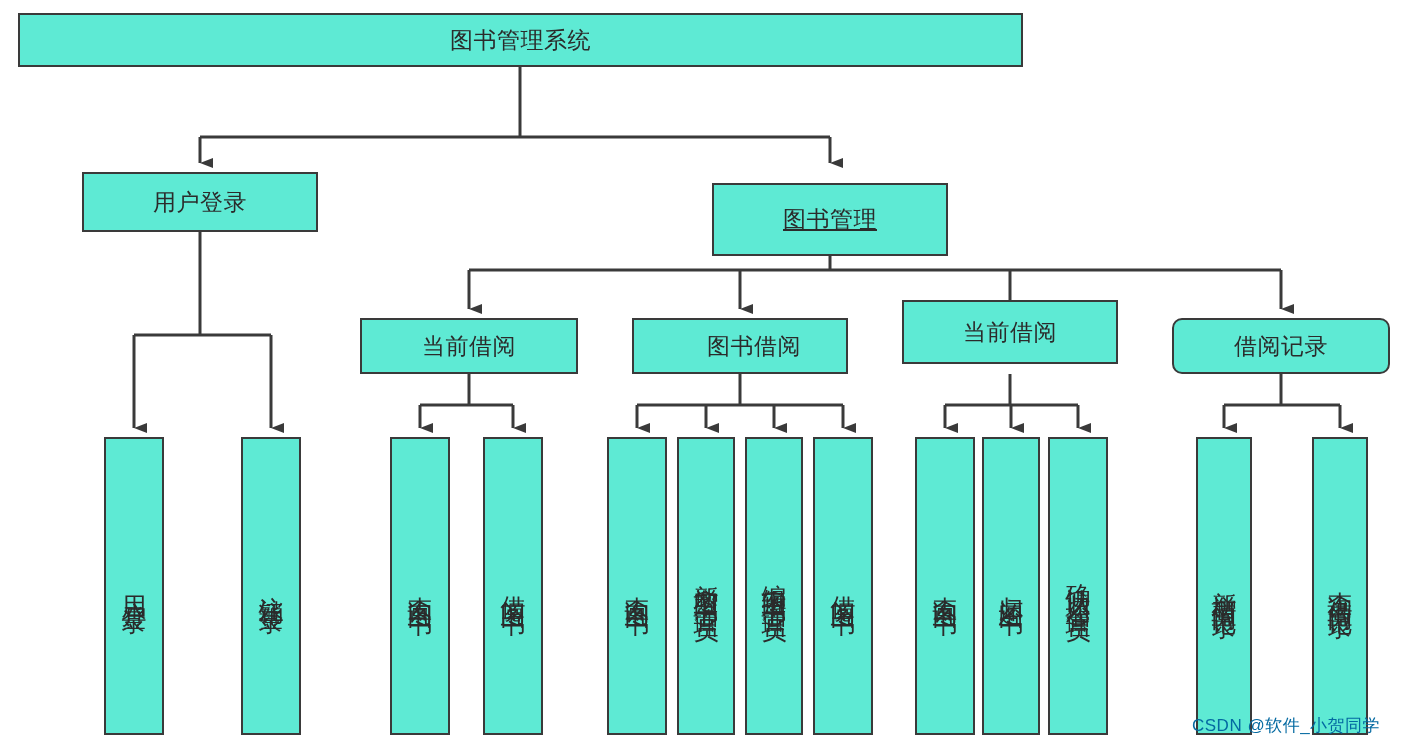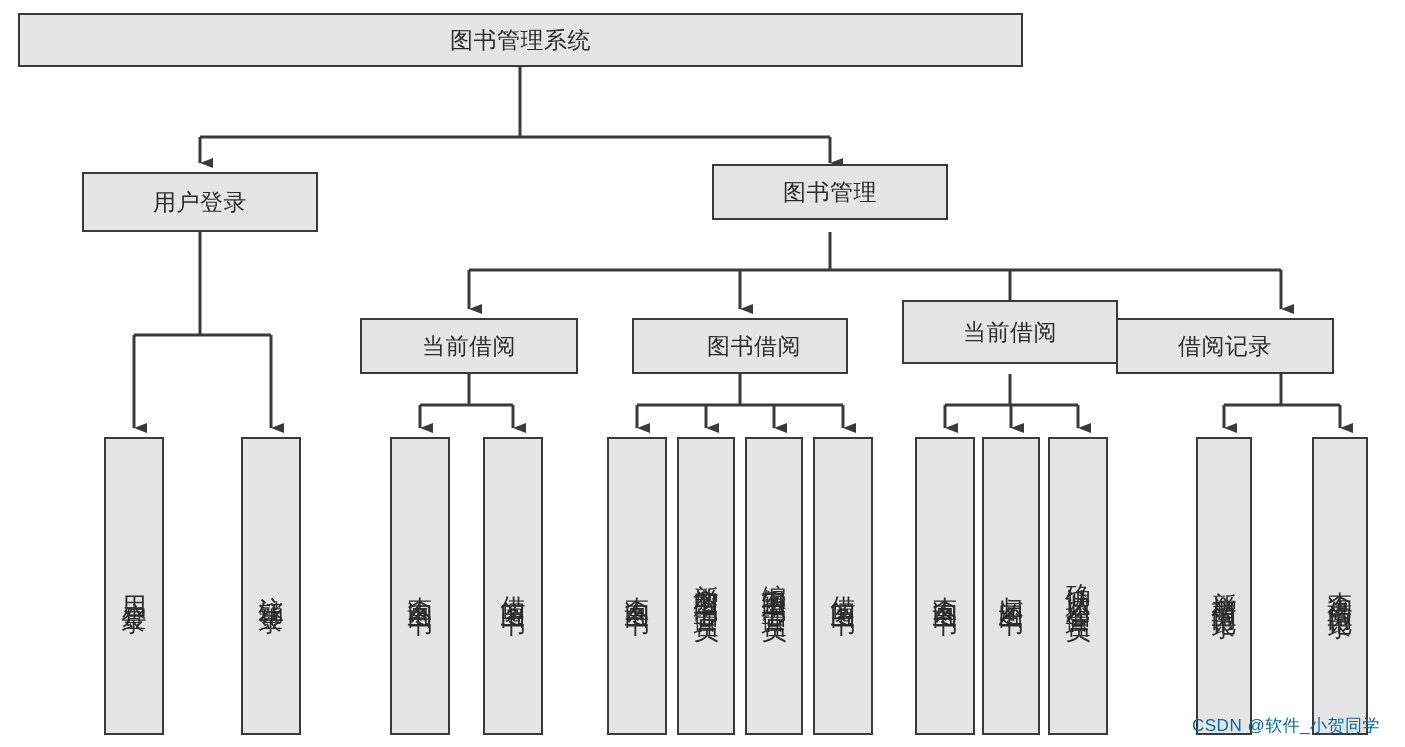--- a/index.html
+++ b/index.html
@@ -21,21 +21,21 @@
     position: absolute;
     left: 0;
     top: 0;
     width: 1405px;
     height: 747px;
   }
   .node {
     position: absolute;
     box-sizing: border-box;
     border: 2px solid #3a3a3a;
-    background: #e5e5e5;
+    background: #5eead4;
     color: #2b2b2b;
     display: flex;
     align-items: center;
     justify-content: center;
     overflow: hidden;
   }
   .node-h {
     font-size: 23px;
     letter-spacing: 0.5px;
     line-height: 1;
@@ -118,35 +118,35 @@
   </svg>
 
   <div class="node node-h" id="node-root" style="left: 18px; top: 13px; width: 1005px; height: 54px;">
     <span>图书管理系统</span>
   </div>
 
   <div id="level2-nodes">
       <div class="node node-h" style="left: 82px; top: 172px; width: 236px; height: 60px;">
         <span>用户登录</span>
       </div>
-      <div class="node node-h" style="left: 712px; top: 164px; width: 236px; height: 56px;">
+      <div class="node node-h" style="left: 712px; top: 183px; width: 236px; height: 73px; text-decoration: underline;">
         <span>图书管理</span>
       </div>
     </div>
   <div id="level3-nodes">
       <div class="node node-h" style="left: 360px; top: 318px; width: 218px; height: 56px;">
         <span>当前借阅</span>
       </div>
       <div class="node node-h" style="left: 632px; top: 318px; width: 216px; height: 56px; padding-left: 28px;">
         <span>图书借阅</span>
       </div>
       <div class="node node-h" style="left: 902px; top: 300px; width: 216px; height: 64px;">
         <span>当前借阅</span>
       </div>
-      <div class="node node-h" style="left: 1116px; top: 318px; width: 218px; height: 56px;">
+      <div class="node node-h" style="left: 1172px; top: 318px; width: 218px; height: 56px; border-radius: 10px;">
         <span>借阅记录</span>
       </div>
     </div>
   <div id="leaf-nodes">
       <div class="node node-v" style="left: 104px; top: 437px; width: 60px; height: 298px;">
         <span class="vtext">用户登录</span>
       </div>
       <div class="node node-v" style="left: 241px; top: 437px; width: 60px; height: 298px;">
         <span class="vtext">注销登录</span>
       </div>

